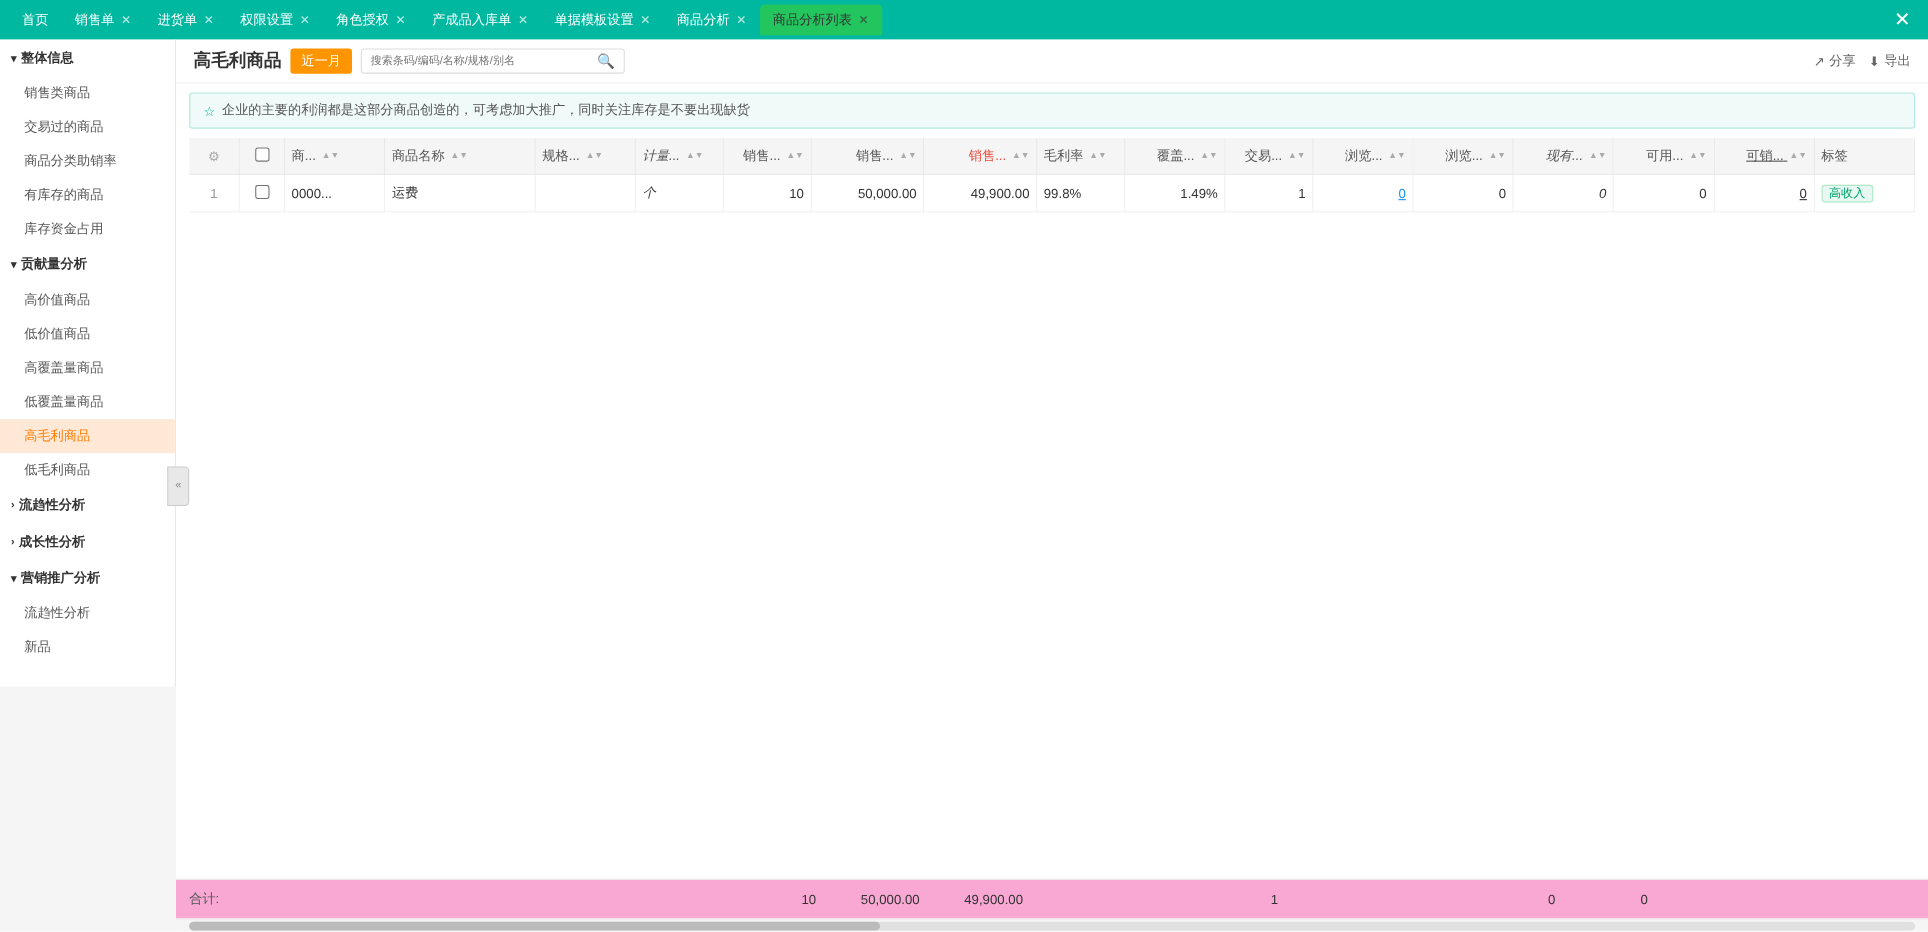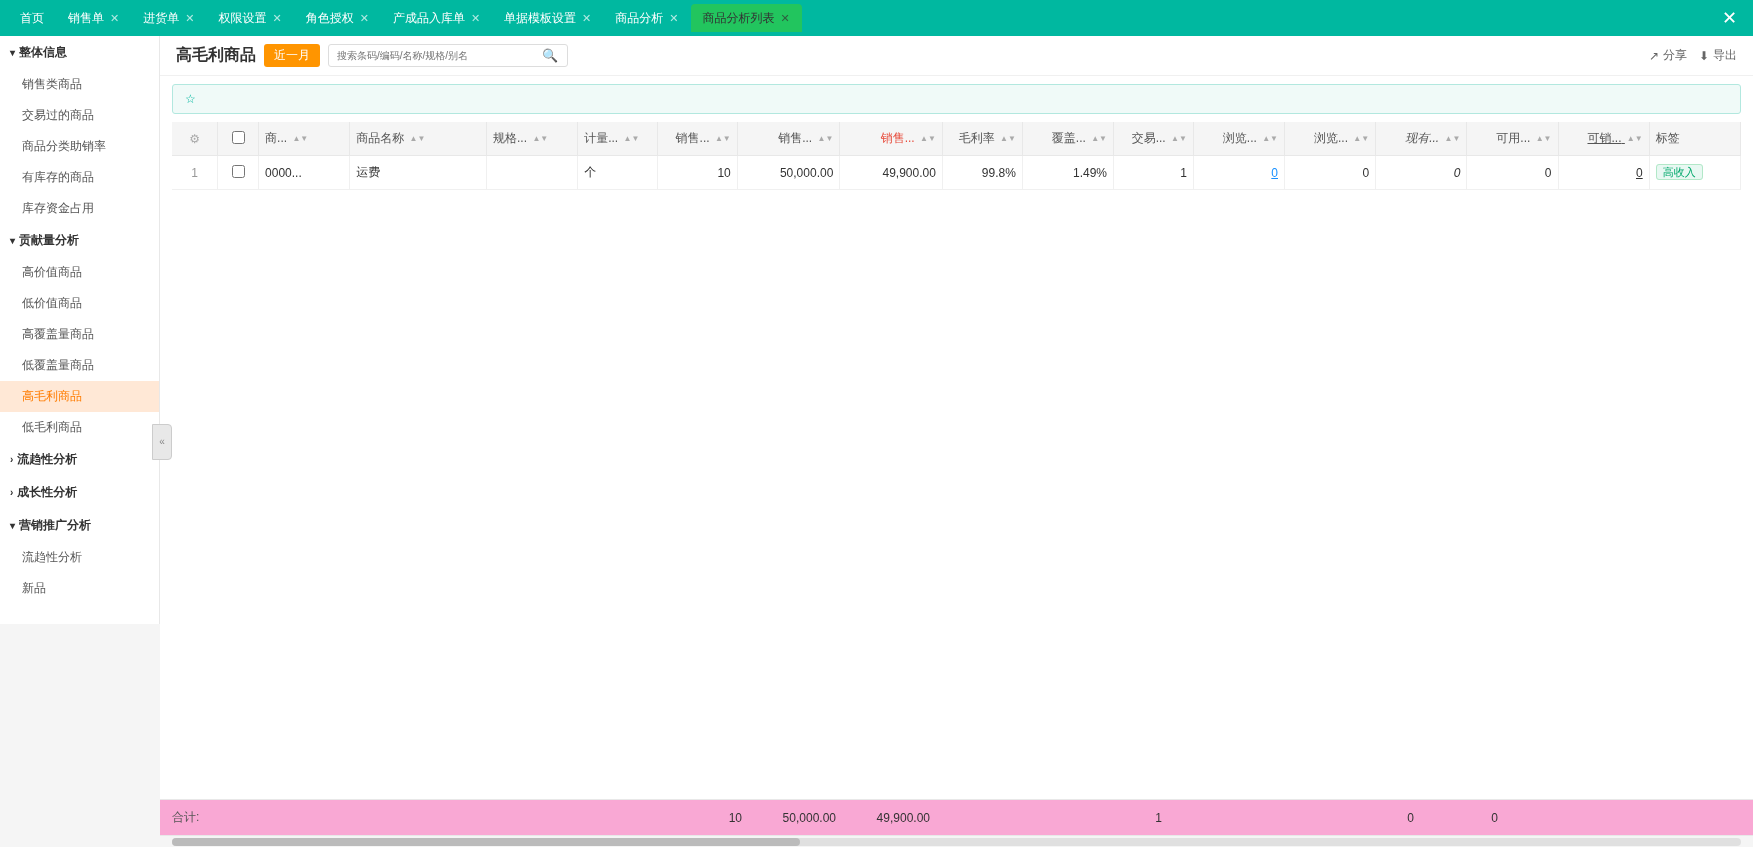--- a/index.html
+++ b/index.html
@@ -290,24 +290,24 @@
 
     .sidebar-wrapper {
       position: relative;
     }
 
     .col-num { width: 40px; text-align: center; }
     .col-check { width: 36px; text-align: center; }
     .col-code { width: 80px; }
     .col-name { width: 120px; }
     .col-spec { width: 80px; }
-    .col-unit { width: 70px; }
+    .col-unit { width: 70px; font-style: italic; }
     .col-num-data { width: 70px; text-align: right; }
     .col-money { width: 90px; text-align: right; }
-    .col-rate { width: 70px; text-align: right; }
+    .col-rate { width: 70px; }
     .col-cover { width: 80px; text-align: right; }
     .col-trade { width: 70px; text-align: right; }
     .col-browse { width: 80px; text-align: right; }
     .col-browse2 { width: 80px; text-align: right; }
     .col-stock { width: 80px; text-align: right; font-style: italic; }
     .col-avail { width: 80px; text-align: right; }
     .col-sale { width: 80px; text-align: right; text-decoration: underline; }
     .col-tag { width: 80px; text-align: left; }
   </style>
 </head>
@@ -442,20 +442,21 @@
         </button>
         <button class="action-btn">
           <span>⬇</span>
           <span>导出</span>
         </button>
       </div>
     </div>
 
     <div class="tip-bar">
       <span class="tip-icon">☆</span>
+      <span>企业的主要的利润都是这部分商品创造的，可考虑加大推广，同时关注库存是不要出现缺货</span>
     </div>
 
     <div class="table-container">
       <table>
         <thead>
           <tr>
             <th class="col-num">
               <span style="color:#aaa; cursor:pointer;">⚙</span>
             </th>
             <th class="col-check">

